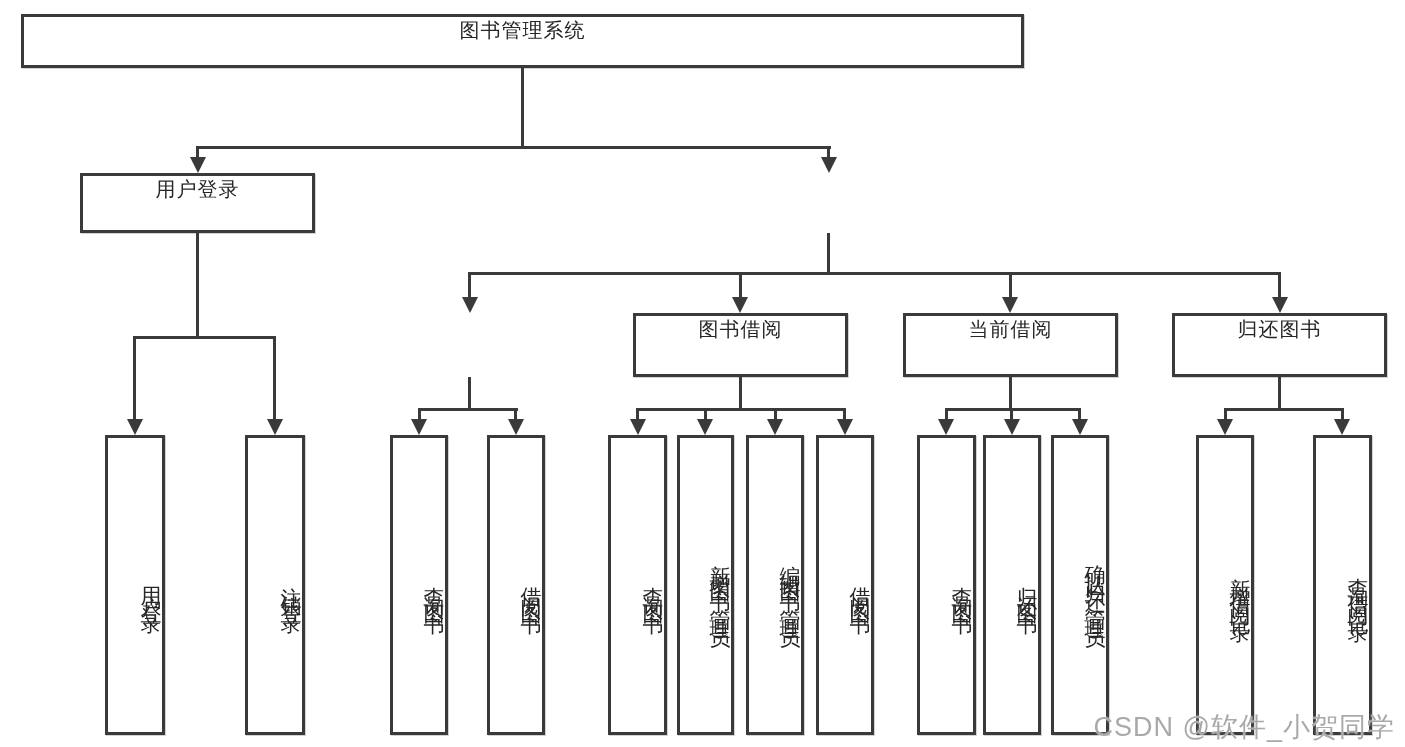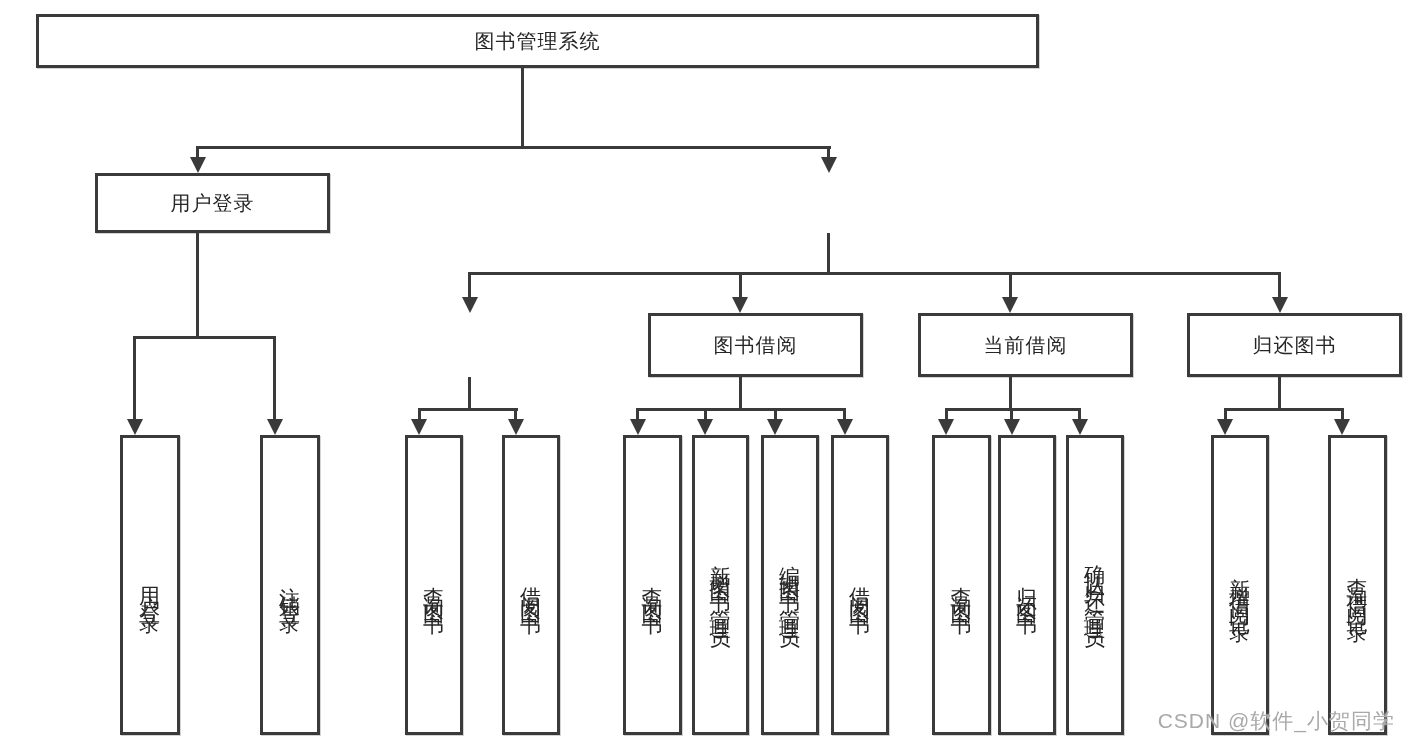--- a/index.html
+++ b/index.html
@@ -10,40 +10,39 @@
     --bg:#ffffff;
   }
   *{margin:0;padding:0;box-sizing:border-box;}
   body{background:#fff;font-family:"Liberation Sans","DejaVu Sans",sans-serif;}
   .canvas{
     position:relative;width:1405px;height:747px;background:var(--bg);overflow:hidden;
   }
   .box{
     position:absolute;background:var(--box-fill);
     border:3px solid var(--line);
-    display:flex;align-items:center;justify-content:center;
+    display:flex;justify-content:center;
     color:var(--text);font-size:20px;letter-spacing:1px;
     box-shadow:1px 1px 0 rgba(130,130,130,.35);
-    margin-left:15px;
   }
   .vbox{
     writing-mode:vertical-rl;text-orientation:mixed;
     font-size:21px;letter-spacing:9px;line-height:1;
     padding-top:6px;
   }
   .v{position:absolute;width:3px;background:var(--line);}
   .h{position:absolute;height:3px;background:var(--line);}
   .arr{
     position:absolute;width:0;height:0;
     border-left:8px solid transparent;border-right:8px solid transparent;
     border-top:16px solid var(--line);
   }
   .watermark{
-    position:absolute;right:10px;bottom:12px;
-    font-size:21px;color:var(--watermark);
+    position:absolute;right:10px;bottom:2px;
+    font-size:27px;color:var(--watermark);
     text-shadow:0 0 2px #fff;letter-spacing:1px;text-align:center;
   }
 </style>
 </head>
 <body>
 
 <div class="canvas">
 
   <div class="box" style="left:21px;top:14px;width:1003px;height:54px;">
     <span>图书管理系统</span>

